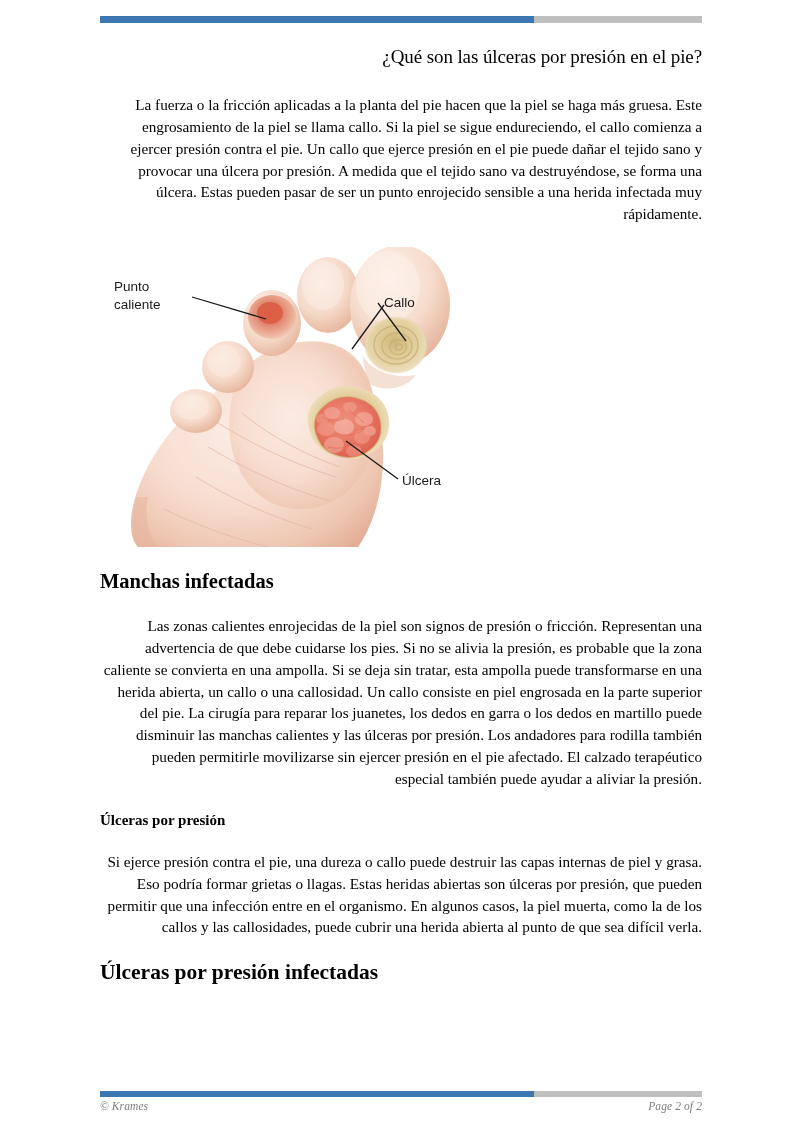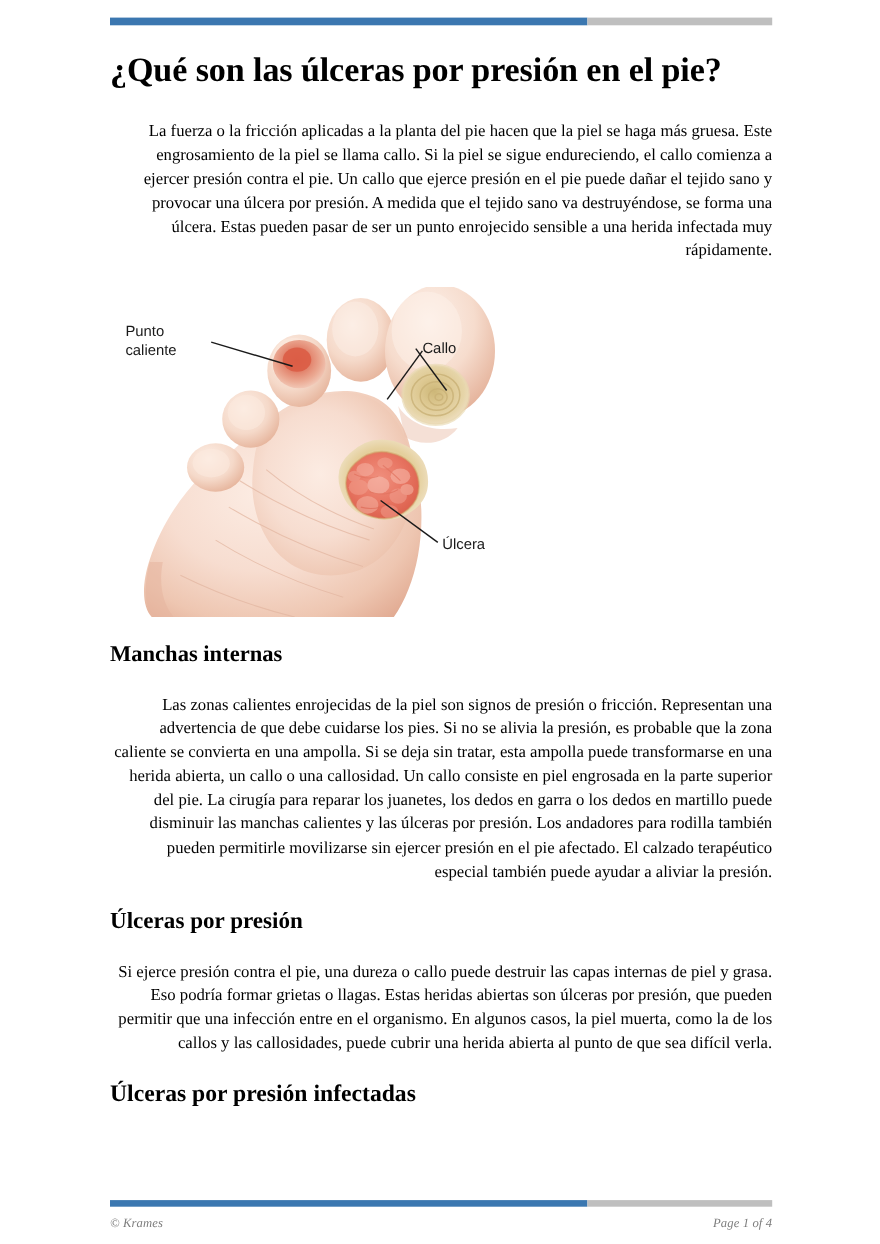--- a/index.html
+++ b/index.html
@@ -38,23 +38,23 @@
 
   
   .content {
     position: absolute;
     left: 100px;
     top: 46px;
     width: 602px;
   }
 
   h1.doc-title {
-    font-size: 31px;
-    font-weight: bold;
-    text-align: left;
+    font-size: 19px;
+    font-weight: normal;
+    text-align: right;
     margin: 0 0 26px 0;
     line-height: 1.18;
     letter-spacing: -0.1px;
   }
 
   p.body-text {
     font-size: 15.2px;
     line-height: 1.43;
     margin: 0 0 22px 0;
     text-align: right;
@@ -83,21 +83,21 @@
     left: 100px;
     top: 1100px;
     width: 602px;
     height: 18px;
     font-family: "Liberation Serif", "DejaVu Serif", serif;
     font-style: italic;
     font-size: 11.5px;
     color: #7d7d7d;
     display: flex;
     justify-content: space-between;
-    align-items: flex-end;
+    align-items: flex-start;
   }
   .footer .copyright { letter-spacing: 0.1px; }
   .footer .pagenum  { letter-spacing: 0.1px; }
 </style>
 </head>
 <body>
 
 <div class="page">
 
   <div class="rule rule-top">
@@ -278,35 +278,35 @@
 
         <g font-family="Liberation Sans, DejaVu Sans, sans-serif" font-size="13.5" fill="#1a1a1a">
           <text x="14" y="44">Punto</text>
           <text x="14" y="62">caliente</text>
           <text x="284" y="60">Callo</text>
           <text x="302" y="238">Úlcera</text>
         </g>
       </svg>
     </div>
 
-    <h2 class="section-head">Manchas internas</h2>
+    <h2 class="section-head">Manchas infectadas</h2>
 
     <p class="body-text">Las zonas calientes enrojecidas de la piel son signos de presión o fricción. Representan una advertencia de que debe cuidarse los pies. Si no se alivia la presión, es probable que la zona caliente se convierta en una ampolla. Si se deja sin tratar, esta ampolla puede transformarse en una herida abierta, un callo o una callosidad. Un callo consiste en piel engrosada en la parte superior del pie. La cirugía para reparar los juanetes, los dedos en garra o los dedos en martillo puede disminuir las manchas calientes y las úlceras por presión. Los andadores para rodilla también pueden permitirle movilizarse sin ejercer presión en el pie afectado. El calzado terapéutico especial también puede ayudar a aliviar la presión.</p>
 
-    <h2 class="section-head" style="font-size:21px;margin-top:20px;">Úlceras por presión</h2>
+    <h2 class="section-head" style="font-size:15px;margin-top:20px;">Úlceras por presión</h2>
 
     <p class="body-text">Si ejerce presión contra el pie, una dureza o callo puede destruir las capas internas de piel y grasa. Eso podría formar grietas o llagas. Estas heridas abiertas son úlceras por presión, que pueden permitir que una infección entre en el organismo. En algunos casos, la piel muerta, como la de los callos y las callosidades, puede cubrir una herida abierta al punto de que sea difícil verla.</p>
 
     <h2 class="section-head" style="font-size:21.5px;margin-top:17px;margin-bottom:0;">Úlceras por presión infectadas</h2>
 
   </div>
 
   <div class="rule rule-bottom">
     <div class="seg-blue" style="width:434px;background:#3b77b0;"></div>
     <div class="seg-gray" style="background:#bfbfbf;"></div>
   </div>
 
   <div class="footer">
     <span class="copyright">© Krames</span>
-    <span class="pagenum">Page 1 of 4</span>
+    <span class="pagenum">Page 2 of 2</span>
   </div>
 
 </div>
 
 </body></html>

